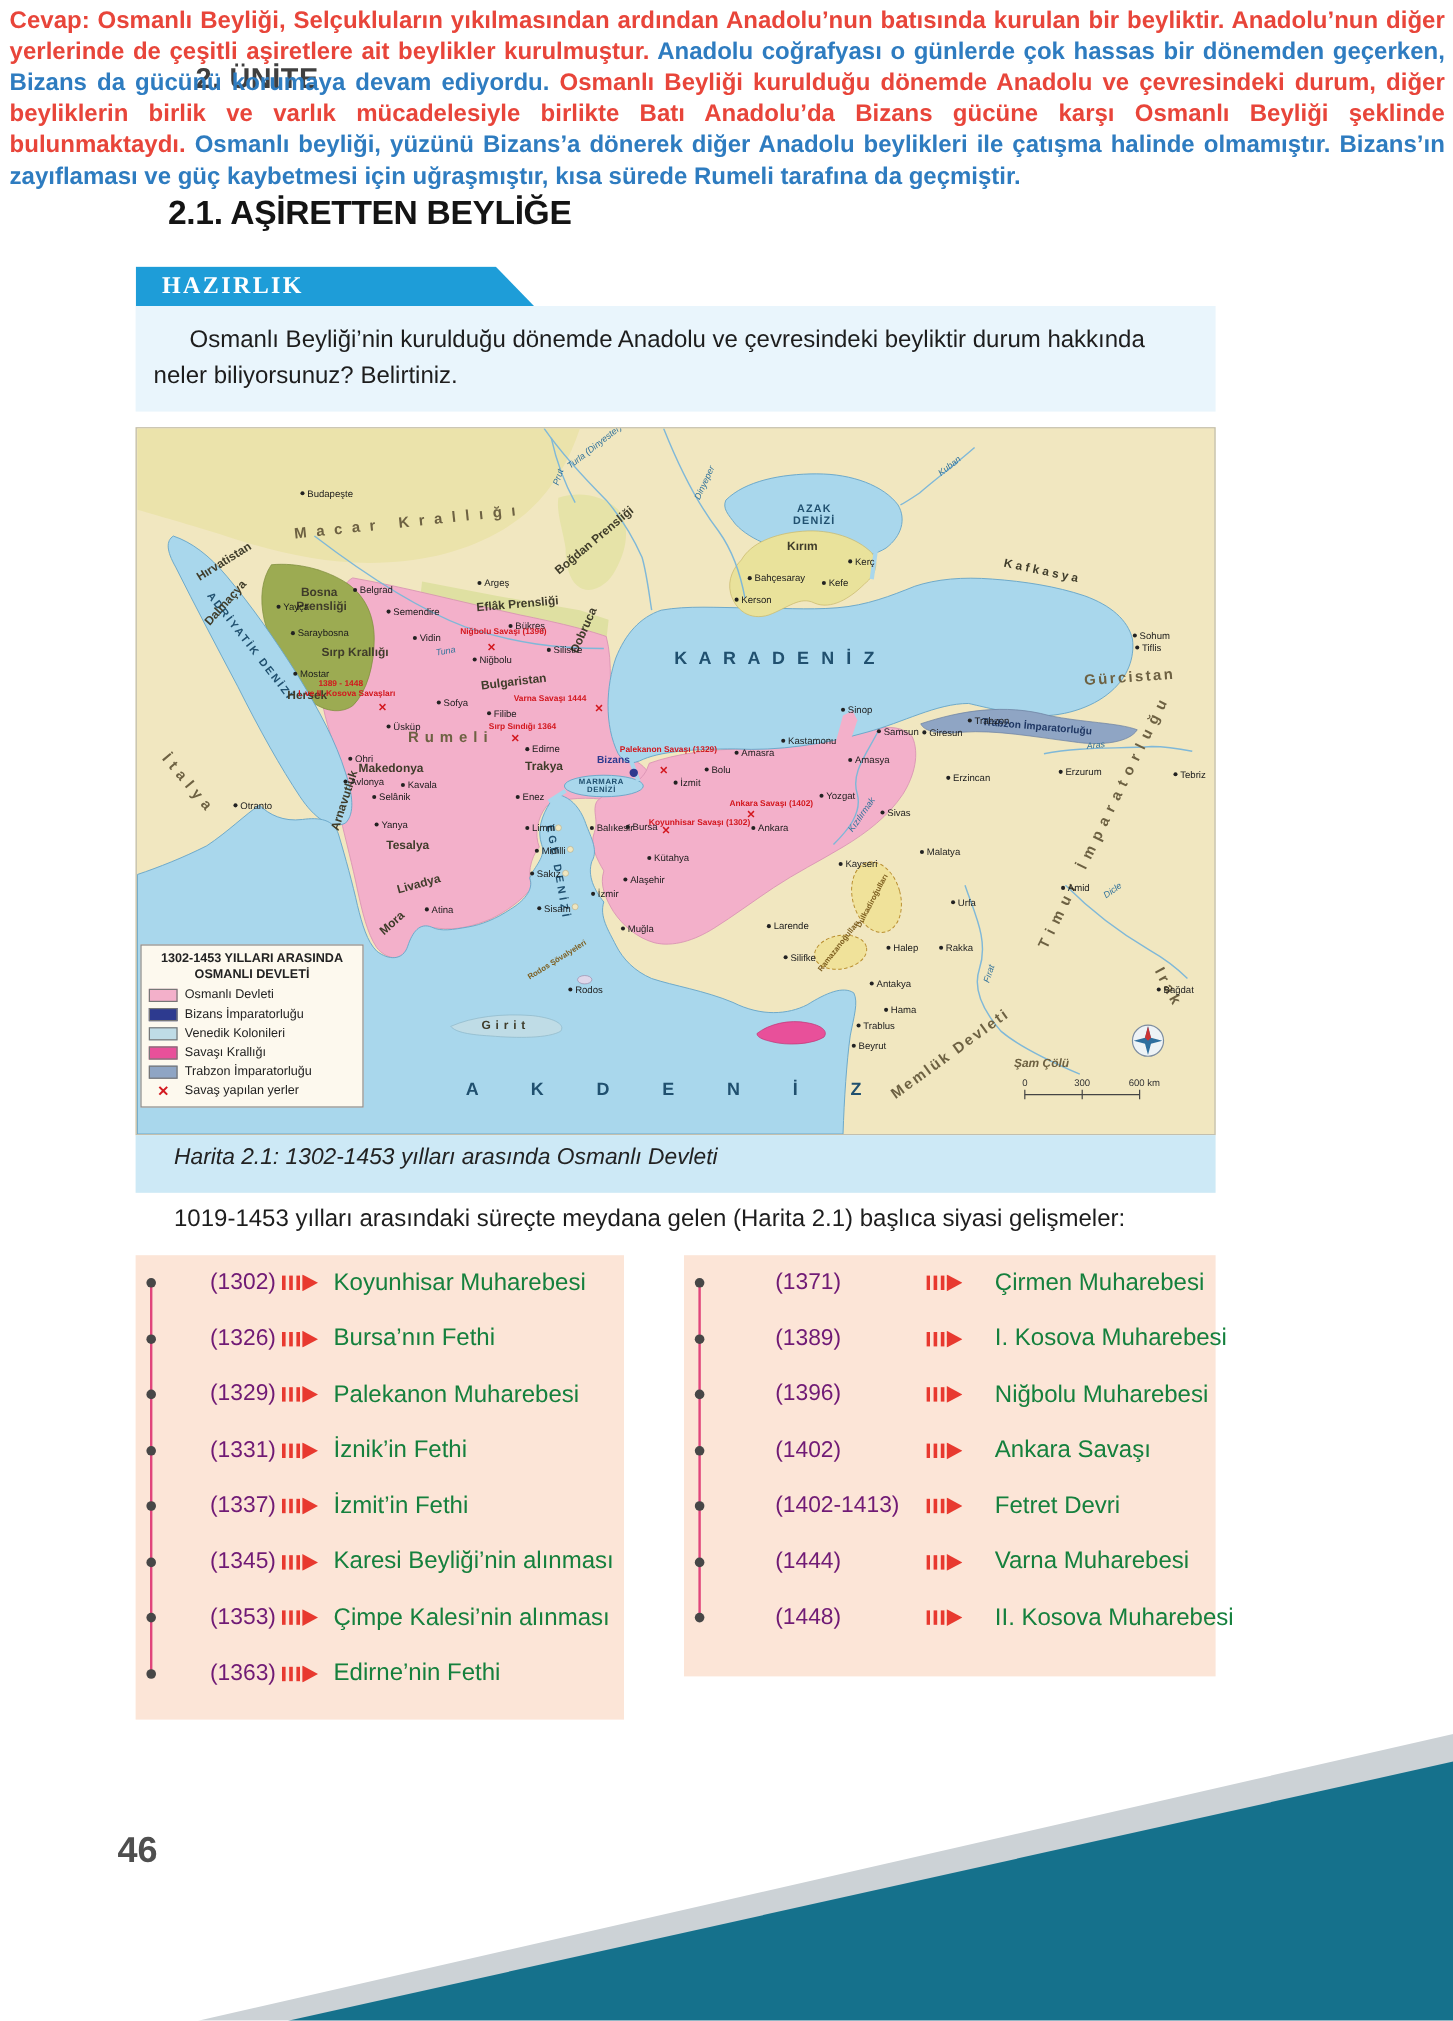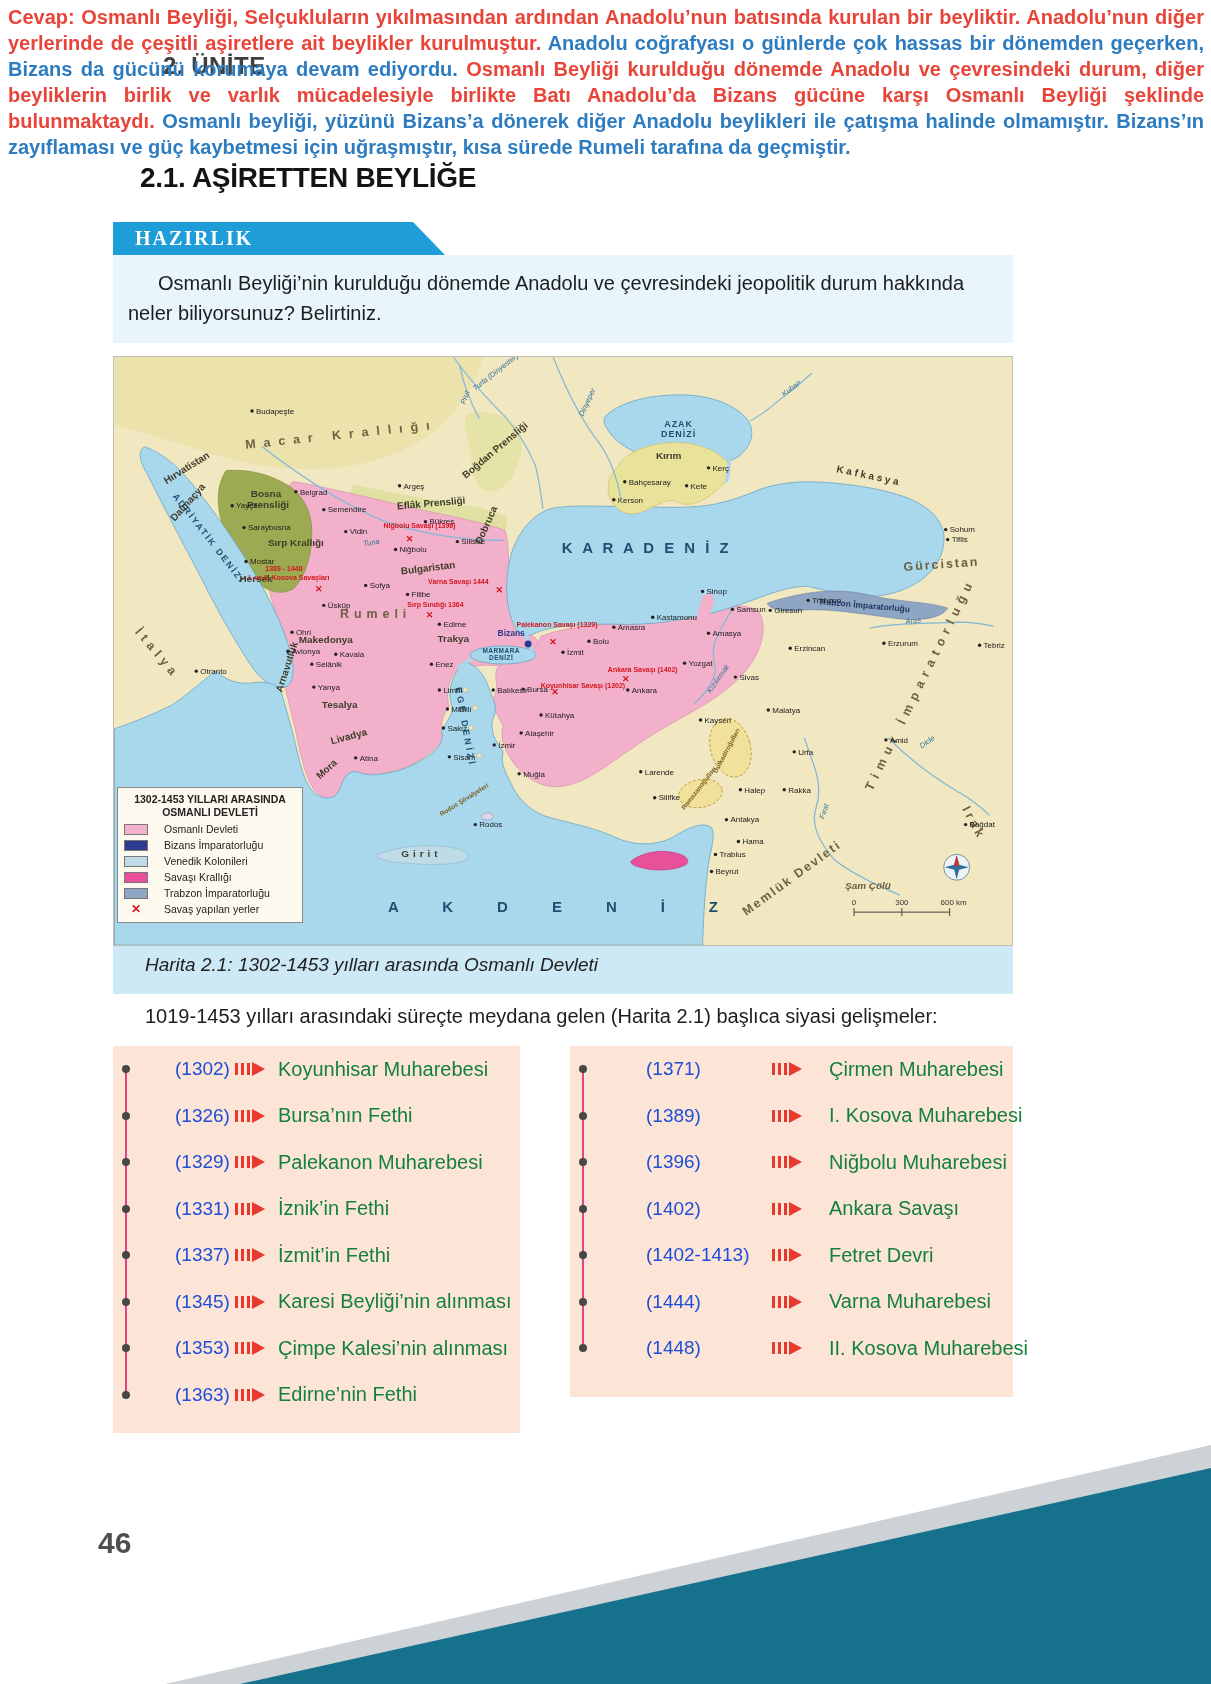--- a/index.html
+++ b/index.html
@@ -23,56 +23,56 @@
     letter-spacing:2px;line-height:33px;padding-left:22px;box-sizing:border-box;z-index:4;}
   .haz-box{position:absolute;left:113px;top:255px;width:900px;height:88px;background:#e9f5fc;}
   .haz-q{padding:13px 26px 0 15px;font-size:20px;line-height:30px;color:#1d1d1d;text-indent:30px;}
   
   .map-wrap{position:absolute;left:113px;top:356px;width:900px;height:590px;
     border:1px solid #c2bfae;box-sizing:border-box;background:#f1e7c0;}
   svg.map{display:block;width:898px;height:588px;}
   .legend{position:absolute;left:3px;top:430px;width:186px;background:#fdf9ee;
     border:1.5px solid #8a8a8a;padding:5px 6px 7px 6px;box-sizing:border-box;}
   .leg-title{font-size:10.5px;font-weight:bold;text-align:center;line-height:13px;color:#222;}
-  .leg-row{display:flex;align-items:center;margin-top:4px;gap:16px;}
+  .leg-row{display:flex;align-items:center;margin-top:4px;gap:6px;}
   .leg-swatch{width:24px;height:11px;border:1px solid #777;flex:none;box-sizing:border-box;}
   .leg-sym{width:24px;text-align:center;color:#d31a20;font-weight:bold;font-size:12px;flex:none;line-height:11px;}
   .leg-label{font-size:10.5px;color:#222;}
   .map-caption{position:absolute;left:113px;top:946px;width:900px;height:48px;background:#cde9f6;
     font-style:italic;font-size:19px;line-height:38px;padding-left:32px;box-sizing:border-box;color:#222;}
   .intro{position:absolute;left:145px;top:1005px;width:860px;font-size:20px;color:#1d1d1d;}
   
   .tl{position:absolute;background:#fce5d7;box-sizing:border-box;}
   .tl-left{left:113px;top:1046px;width:407px;height:387px;}
   .tl-right{left:570px;top:1046px;width:443px;height:351px;}
   .t-row{position:relative;height:46.5px;display:flex;align-items:center;padding-left:62px;
     box-sizing:border-box;z-index:1;}
   .tl-right .t-row{padding-left:76px;gap:14px;}
   .t-row::before{content:"";position:absolute;left:9px;top:50%;margin-top:-4px;width:8px;height:8px;
     border-radius:50%;background:#474747;}
   .vline{position:absolute;left:12px;width:2px;background:#e0457b;z-index:0;}
-  .t-date{font-size:19px;color:#1d4ed8;width:60px;flex:none;}
+  .t-date{font-size:19px;color:#701a75;width:60px;flex:none;}
   .tl-right .t-date{width:112px;}
   .t-arrow{flex:none;margin-right:13px;display:flex;}
   .t-arrow svg rect,.t-arrow svg polygon{fill:#e8392f;}
   .t-event{font-size:20px;color:#15803d;white-space:nowrap;}
   
   .footer-svg{position:absolute;left:0;top:1434px;width:1211px;height:250px;}
   .page-num{position:absolute;left:98px;top:1526px;font-size:30px;font-weight:bold;color:#4f4f4f;z-index:5;}
 </style>
 </head>
 <body>
 
 <div class="unit">2. ÜNİTE</div>
 <div class="answer"><span class="seg-red">Cevap: Osmanlı Beyliği, Selçukluların yıkılmasından ardından Anadolu’nun batısında kurulan bir beyliktir. Anadolu’nun diğer yerlerinde de çeşitli aşiretlere ait beylikler kurulmuştur. </span><span class="seg-blue">Anadolu coğrafyası o günlerde çok hassas bir dönemden geçerken, Bizans da gücünü korumaya devam ediyordu. </span><span class="seg-red">Osmanlı Beyliği kurulduğu dönemde Anadolu ve çevresindeki durum, diğer beyliklerin birlik ve varlık mücadelesiyle birlikte Batı Anadolu’da Bizans gücüne karşı Osmanlı Beyliği şeklinde bulunmaktaydı. </span><span class="seg-blue">Osmanlı beyliği, yüzünü Bizans’a dönerek diğer Anadolu beylikleri ile çatışma halinde olmamıştır. Bizans’ın zayıflaması ve güç kaybetmesi için uğraşmıştır, kısa sürede Rumeli tarafına da geçmiştir. </span></div>
 <div class="section-title">2.1. AŞİRETTEN BEYLİĞE</div>
 
 <div class="haz-banner">HAZIRLIK</div>
 <div class="haz-box">
-  <div class="haz-q">Osmanlı Beyliği’nin kurulduğu dönemde Anadolu ve çevresindeki jeopolitik durum hakkında neler biliyorsunuz? Belirtiniz.</div>
+  <div class="haz-q">Osmanlı Beyliği’nin kurulduğu dönemde Anadolu ve çevresindeki beyliktir durum hakkında neler biliyorsunuz? Belirtiniz.</div>
 </div>
 
 <div class="map-wrap">
   <svg class="map" viewBox="0 0 900 590" xmlns="http://www.w3.org/2000/svg">
     <rect x="0" y="0" width="900" height="590" fill="#f1e7c0"></rect>
 
     <path d="M0,0 L370,0 C360,30 345,55 320,75 C290,98 250,110 210,112 C165,115 120,105 80,92 C50,82 20,74 0,68 Z" fill="#ebe3ab"></path>
 
     <path d="M352,58 C370,52 390,56 402,68 C412,80 410,100 400,118 C394,130 382,138 372,134 C362,130 358,116 358,100 C356,86 350,70 352,58 Z" fill="#e6e3a8"></path>
 

